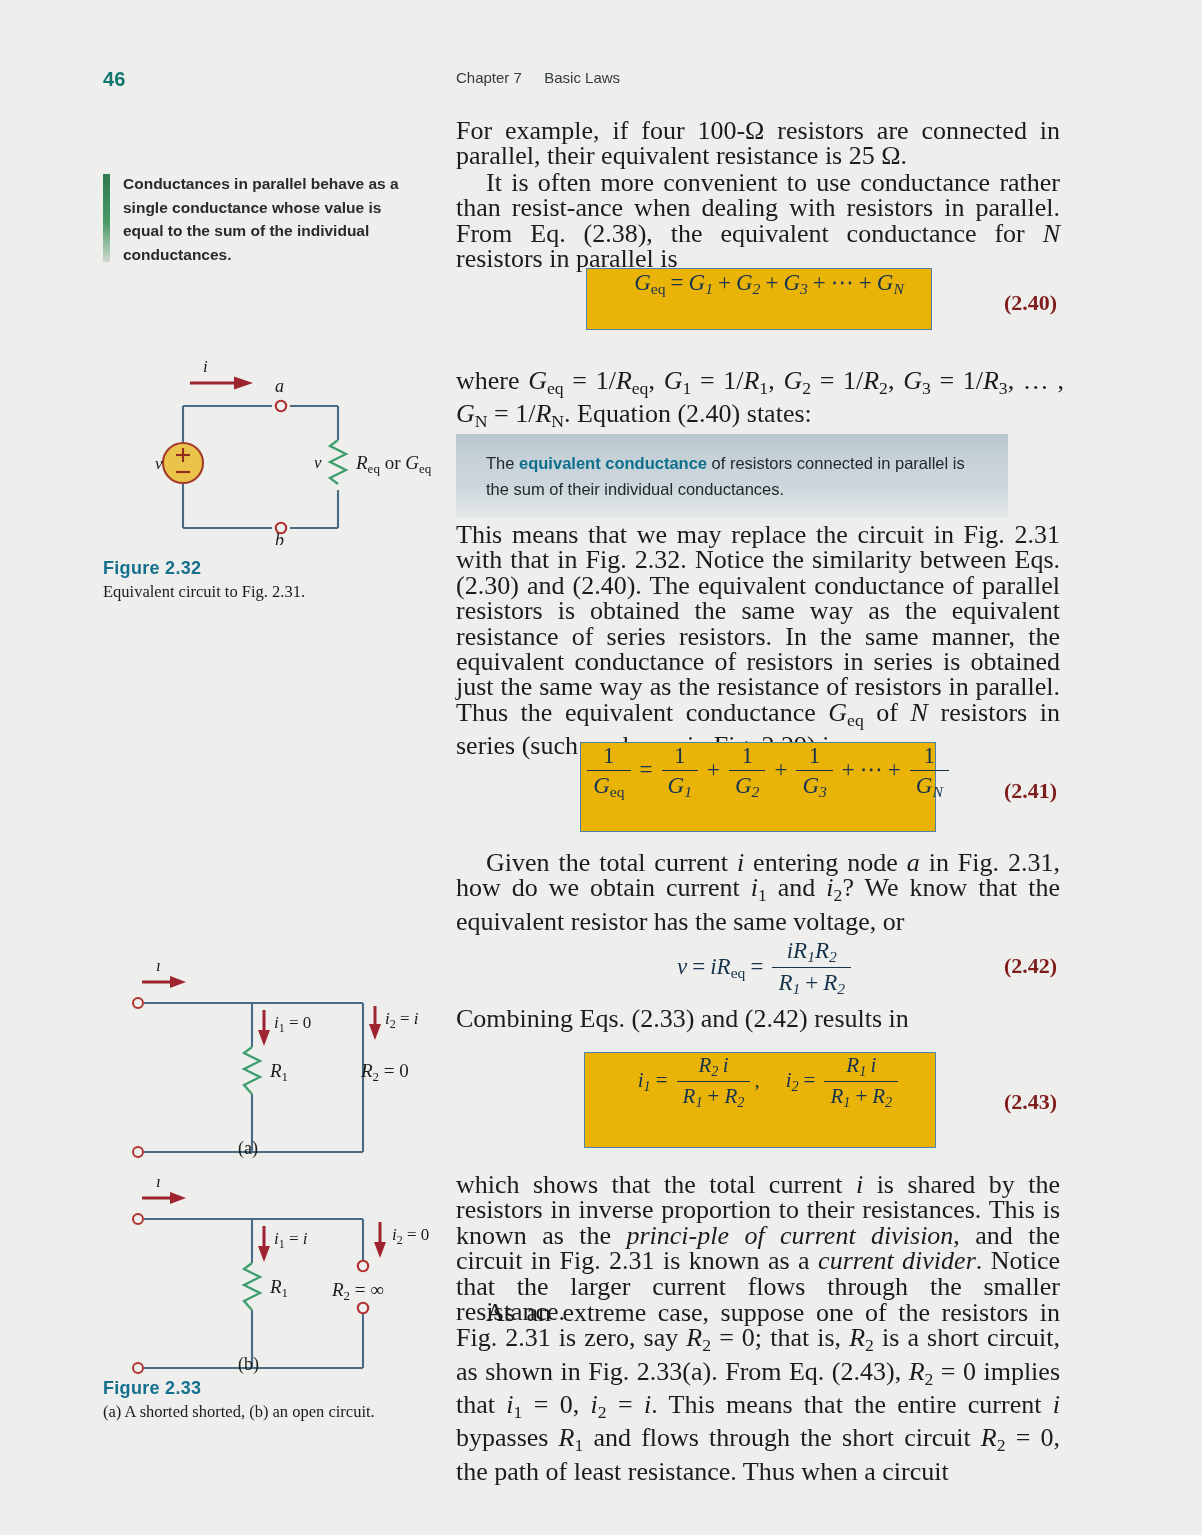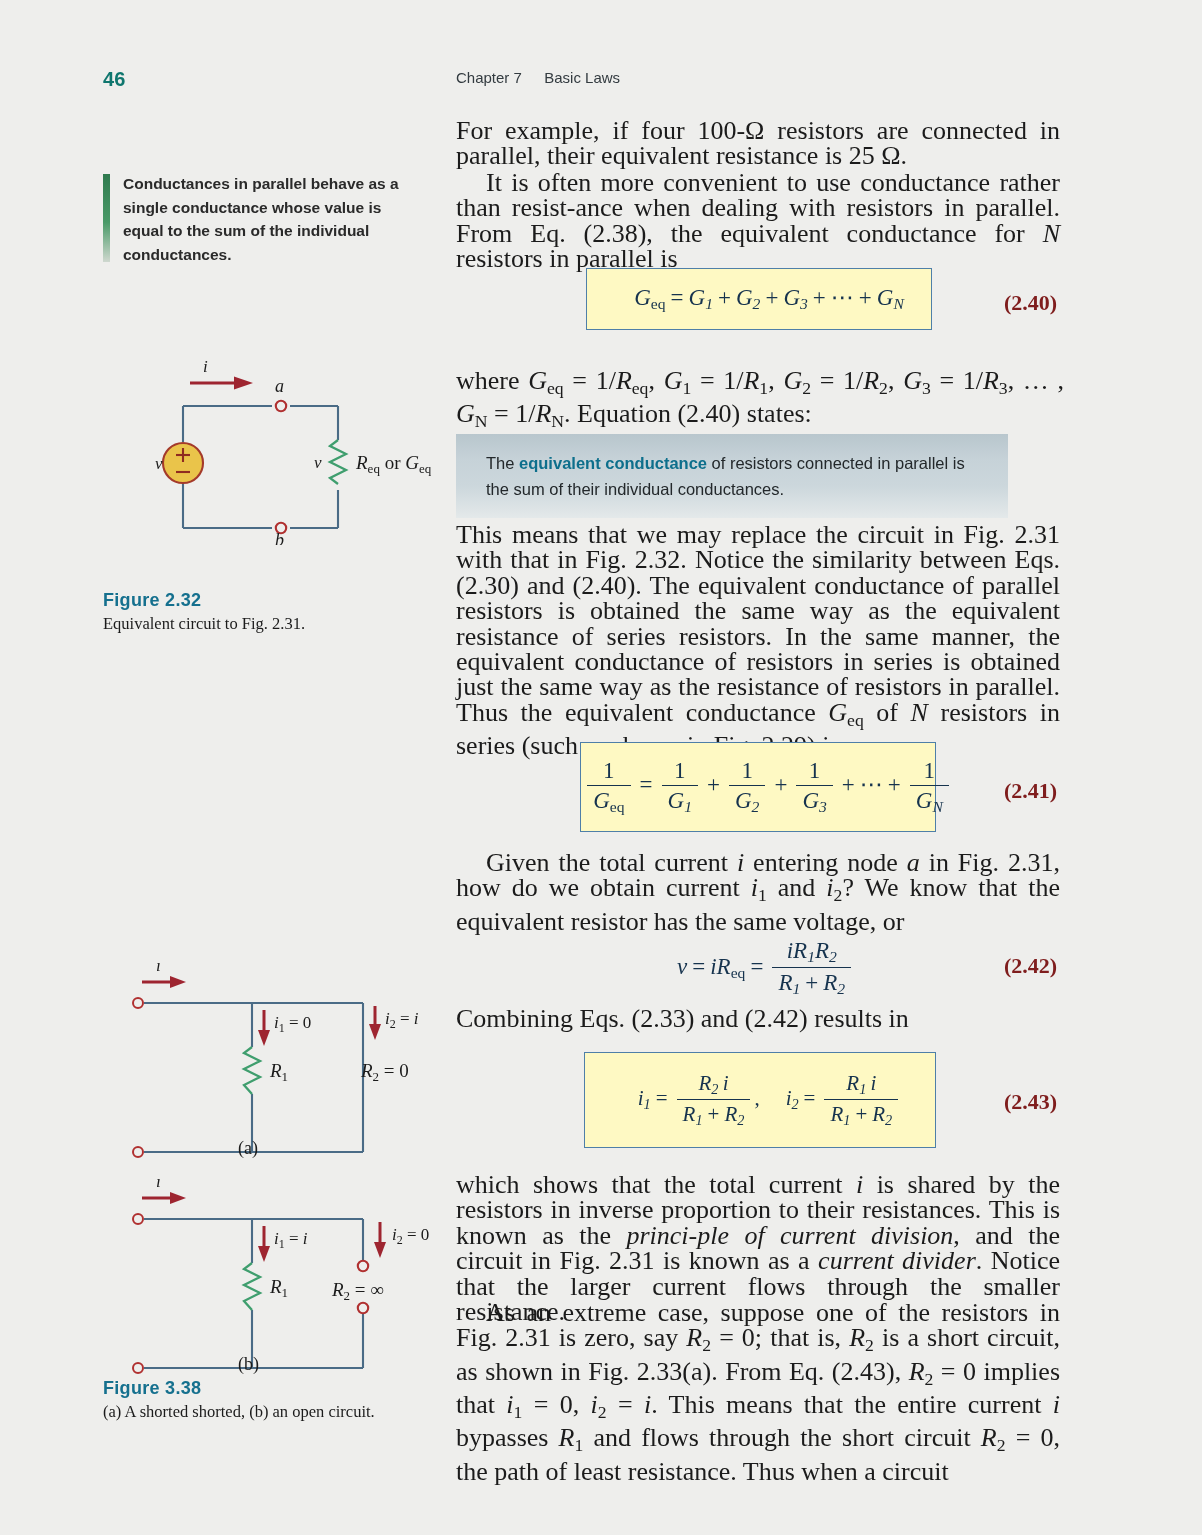--- a/index.html
+++ b/index.html
@@ -104,24 +104,24 @@
     hyphens: none;
   }
   p.body.indent { text-indent: 30px; }
   .it { font-style: italic; }
   sub { font-size: .68em; vertical-align: -.28em; }
 
   
   .eqbox {
     position: absolute;
     border: 1.6px solid #4e7fa8;
-    background: #fef9c3;
+    background: #eab308;
     box-sizing: border-box;
     display: flex;
-    align-items: center;
+    align-items: flex-start;
     justify-content: center;
     color: #16334e;
     padding-left: 20px;
   }
   .eqnum {
     position: absolute;
     font-weight: bold;
     font-size: 22px;
     color: #7f1d1d;
   }
@@ -225,21 +225,21 @@
 
         <polyline points="200,80 192,86 208,94 192,102 208,110 192,118 200,124" fill="none" stroke="#3f9e6e" stroke-width="2.3"></polyline>
         <text x="176" y="108" font-family="Liberation Serif, serif" font-style="italic" font-size="17" fill="#1b1b1b">v</text>
 
         <text x="218" y="109" font-family="Liberation Serif, serif" font-size="19" fill="#1b1b1b">
           <tspan font-style="italic">R</tspan><tspan font-size="13" dy="4">eq</tspan><tspan dy="-4"> or </tspan><tspan font-style="italic">G</tspan><tspan font-size="13" dy="4">eq</tspan>
         </text>
       </svg>
     </div>
 
-    <div class="fig-caption" style="left:0; top:558px;margin-top:32px;">
+    <div class="fig-caption" style="left:0; top:558px;">
       <span class="fig-num">Figure 2.32</span>
       <span>Equivalent circuit to Fig. 2.31.</span>
     </div>
 
     <div class="figure" style="left:15px; top:962px;">
       <svg width="320" height="200" viewBox="0 0 320 200">
         <g stroke="#4a6b86" stroke-width="2.1" fill="none">
           <path d="M26 41 L245 41"></path>
           <path d="M26 190 L245 190"></path>
           <path d="M134 41 L134 85"></path>
@@ -320,21 +320,21 @@
           <tspan font-style="italic">R</tspan><tspan font-size="13" dy="4">1</tspan>
         </text>
         <text x="214" y="118" font-family="Liberation Serif, serif" font-size="19" fill="#1b1b1b">
           <tspan font-style="italic">R</tspan><tspan font-size="13" dy="4">2</tspan><tspan dy="-4"> = ∞</tspan>
         </text>
       </svg>
       <div class="sublabel" style="left:120px; top:176px;">(b)</div>
     </div>
 
     <div class="fig-caption" style="left:0; top:1378px;">
-      <span class="fig-num">Figure 3.38</span>
+      <span class="fig-num">Figure 2.33</span>
       <span>(a) A shorted shorted, (b) an open circuit.</span>
     </div>
   </div>
 
   <div class="right-col">
 
     <p class="body" style="position:absolute; top:118px; width:604px;">For example, if four 100-Ω resistors are connected in parallel, their equivalent resistance is 25 Ω.</p>
 
     <p class="body indent" style="position:absolute; top:170px; width:604px;">It is often more convenient to use conductance rather than resist-ance when dealing with resistors in parallel. From Eq. (2.38), the equivalent conductance for <span class="it">N</span> resistors in parallel is</p>
 

